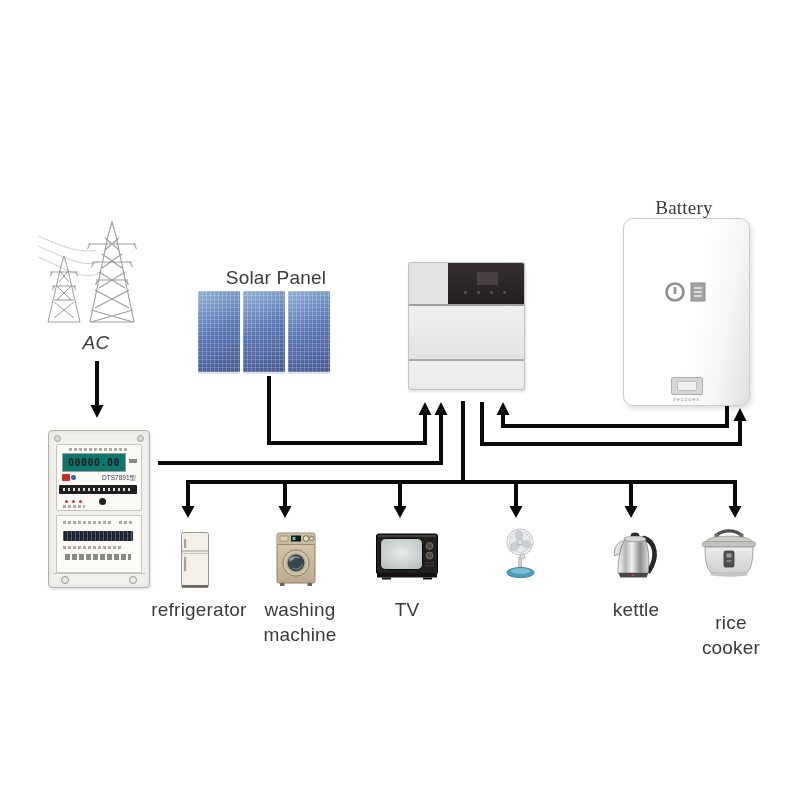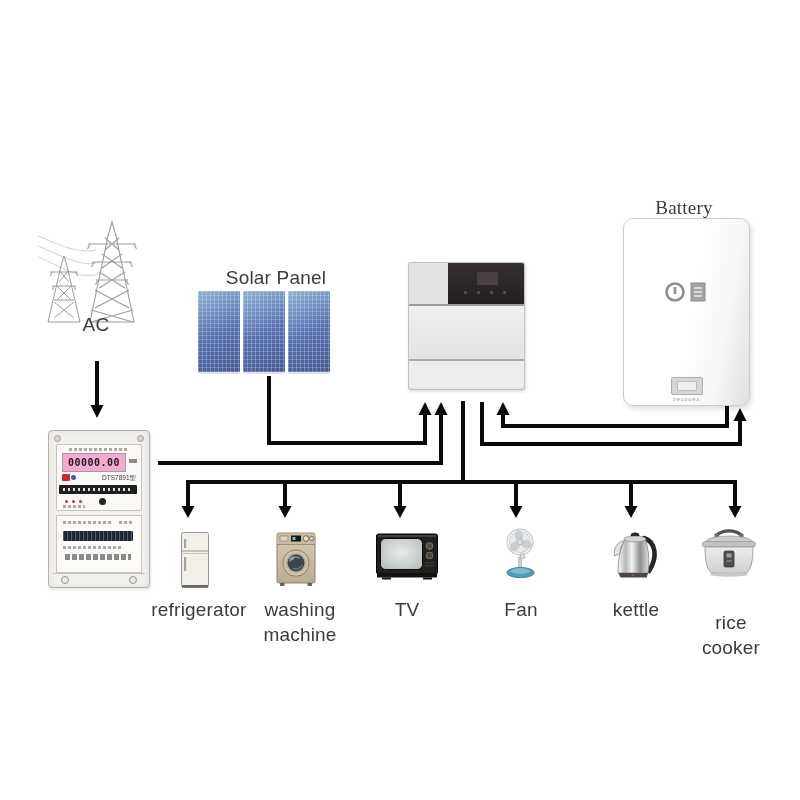--- a/index.html
+++ b/index.html
@@ -61,21 +61,21 @@
     font-size:6px;color:#9a9a9a;letter-spacing:.6px;white-space:nowrap;}
 
   
   .meter{background:#f2f0ec;border:1px solid #b5b1a9;border-radius:4px;
     box-shadow:inset 0 0 6px rgba(0,0,0,.07),1px 2px 3px rgba(0,0,0,.1);}
   .m-screw{position:absolute;width:5px;height:5px;border-radius:50%;background:#d8d5cf;border:1px solid #a5a199;}
   .m-upper{position:absolute;left:7px;top:13px;width:84px;height:65px;background:#fbfaf7;
     border:1px solid #c9c5bd;border-radius:2px;}
   .m-dash{position:absolute;height:3px;
     background:repeating-linear-gradient(90deg,#b0aca4 0 3px,transparent 3px 5px);}
-  .m-lcd{position:absolute;left:5px;top:8px;width:62px;height:17px;background:#f9a8d4;
+  .m-lcd{position:absolute;left:5px;top:8px;width:62px;height:17px;background:#0f766e;
     border:1px solid #9aa09c;display:flex;align-items:center;justify-content:center;}
   .m-lcd span{font-family:"DejaVu Sans Mono",monospace;font-size:10px;font-weight:bold;color:#1c1c1c;letter-spacing:.5px;}
   .m-unit{position:absolute;right:4px;top:14px;width:8px;height:4px;background:#8d8a84;}
   .m-logo{position:absolute;left:5px;top:29px;width:8px;height:7px;background:var(--meter_logo_red,#cc2a2a);border-radius:1px;}
   .m-logo:after{content:"";position:absolute;left:9px;top:1px;width:5px;height:5px;background:#3a5fae;border-radius:50%;}
   .m-model{position:absolute;right:5px;top:29px;font-size:6.5px;color:#3a3a52;line-height:7px;}
   .m-banner{position:absolute;left:2px;top:40px;width:78px;height:9px;background:#1f1f1f;border-radius:1px;}
   .m-banner:after{content:"";position:absolute;left:4px;top:3px;right:4px;height:3px;
     background:repeating-linear-gradient(90deg,rgba(255,255,255,.85) 0 2px,transparent 2px 5px);}
   .m-led{position:absolute;width:3px;height:3px;border-radius:50%;background:#cc3a3a;}
@@ -108,21 +108,21 @@
       <path d="M52,112 H96"></path>
     </g>
     <g stroke="#9c9c9c" stroke-width="1" fill="none">
       <path d="M10,112 L23,56 L26,46 L29,56 L42,112"></path>
       <path d="M12,62 H40 M14,76 H38 M16,90 H36"></path>
       <path d="M14,62 l-1.5,4 M38,62 l1.5,4 M16,76 l-1.5,4 M36,76 l1.5,4"></path>
       <path d="M21,60 L31,72 M31,60 L21,72 M19,76 L33,90 M33,76 L19,90 M16,92 L36,108 M36,92 L16,108"></path>
       <path d="M10,112 H42"></path>
     </g>
   </svg>
-  <div class="lbl" style="left:56px;top:312px;width:80px;">AC</div>
+  <div class="lbl" style="left:56px;top:330px;width:80px;font-style:italic;">AC</div>
 
   <div class="lbl" style="left:196px;top:265px;width:160px;">Solar Panel</div>
   <div class="solar abs" style="left:198px;top:291px;width:132px;height:81px;">
     <div class="panel"></div>
     <div class="panel"></div>
     <div class="panel"></div>
   </div>
 
   <div class="inverter abs" style="left:408px;top:262px;width:115px;height:126px;">
     <div class="inv-top">
@@ -252,21 +252,20 @@
         <ellipse cx="17" cy="8.3" rx="4.2" ry="5.6" transform="rotate(120 17 15)"></ellipse>
         <ellipse cx="17" cy="8.3" rx="4.2" ry="5.6" transform="rotate(240 17 15)"></ellipse>
       </g>
       <circle cx="17" cy="15" r="3" fill="#dcdcdc" stroke="#b0b0b0" stroke-width=".8"></circle>
       <rect x="15" y="27" width="4" height="5" fill="#d9d9d9" stroke="#b5b5b5" stroke-width=".7"></rect>
     </g>
     <rect x="14.3" y="40.5" width="6.5" height="3.4" rx="1.2" fill="#3f8aa6"></rect>
     <ellipse cx="17.5" cy="45.6" rx="13.6" ry="5.1" style="fill:var(--fan_base_teal,#4d9cba)" stroke="#35809d" stroke-width=".9"></ellipse>
     <ellipse cx="17.5" cy="44" rx="9.8" ry="2.9" fill="#7dbcd2"></ellipse>
   </svg>
-  <div class="lbl" style="left:461px;top:597px;width:120px;">Fan</div>
 
   <svg class="abs" style="left:611px;top:529px;" width="50" height="52" viewBox="0 0 50 52">
     <defs>
       <linearGradient id="steel" x1="0" y1="0" x2="1" y2="0">
         <stop offset="0" stop-color="#fafafa"></stop>
           <stop offset=".25" stop-color="#b5b5b5"></stop>
         <stop offset=".45" stop-color="#f3f3f3"></stop>
           <stop offset=".72" stop-color="#8f8f8f"></stop>
         <stop offset="1" stop-color="#dedede"></stop>
       </linearGradient>

